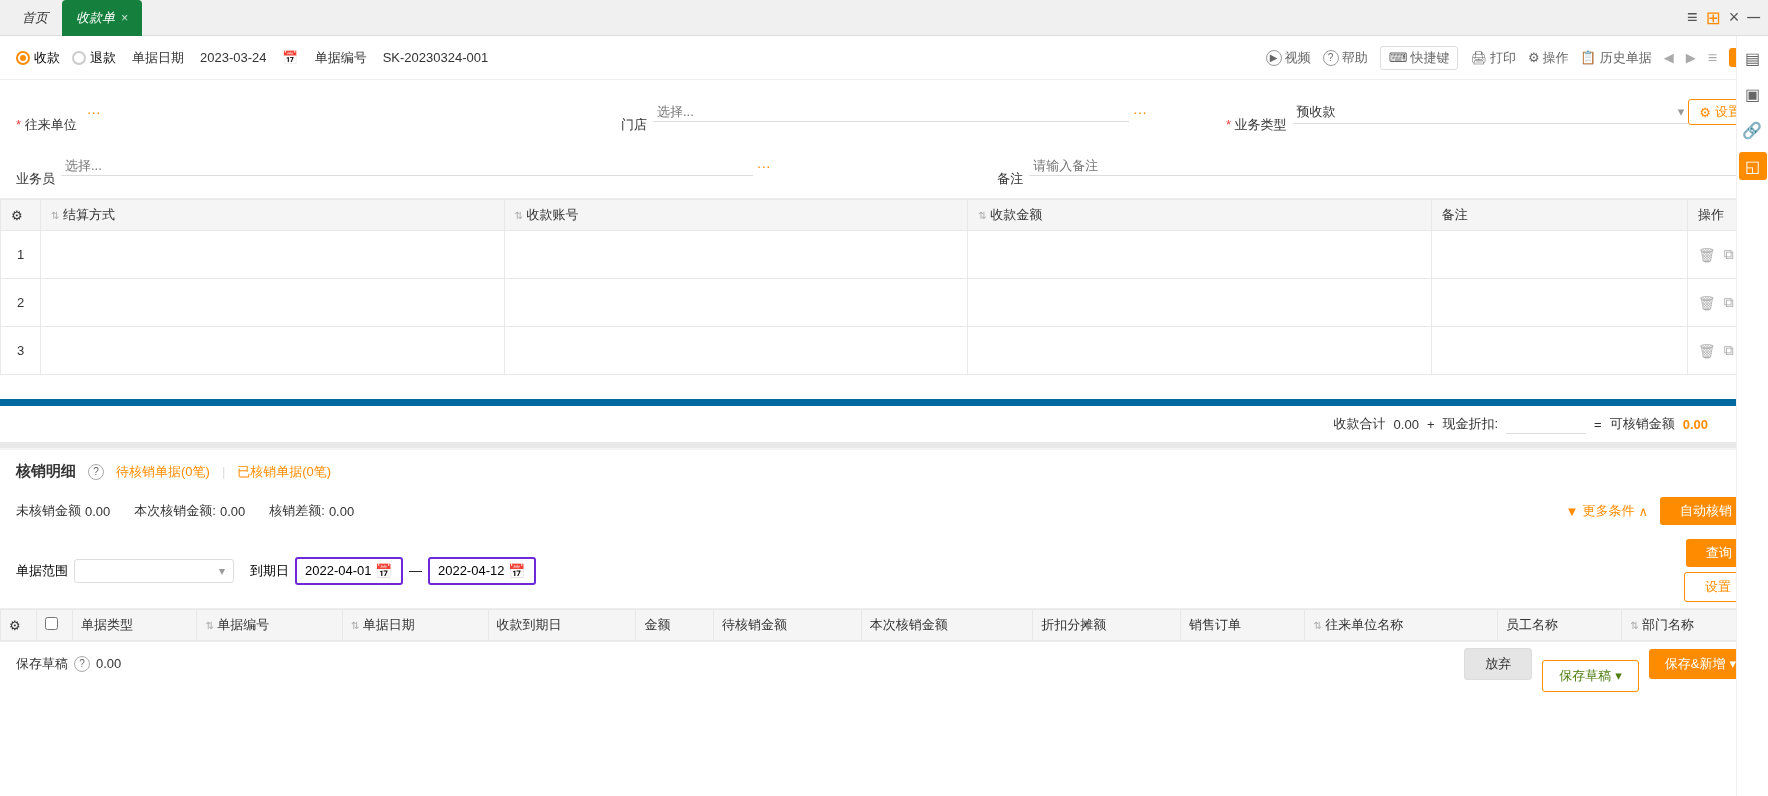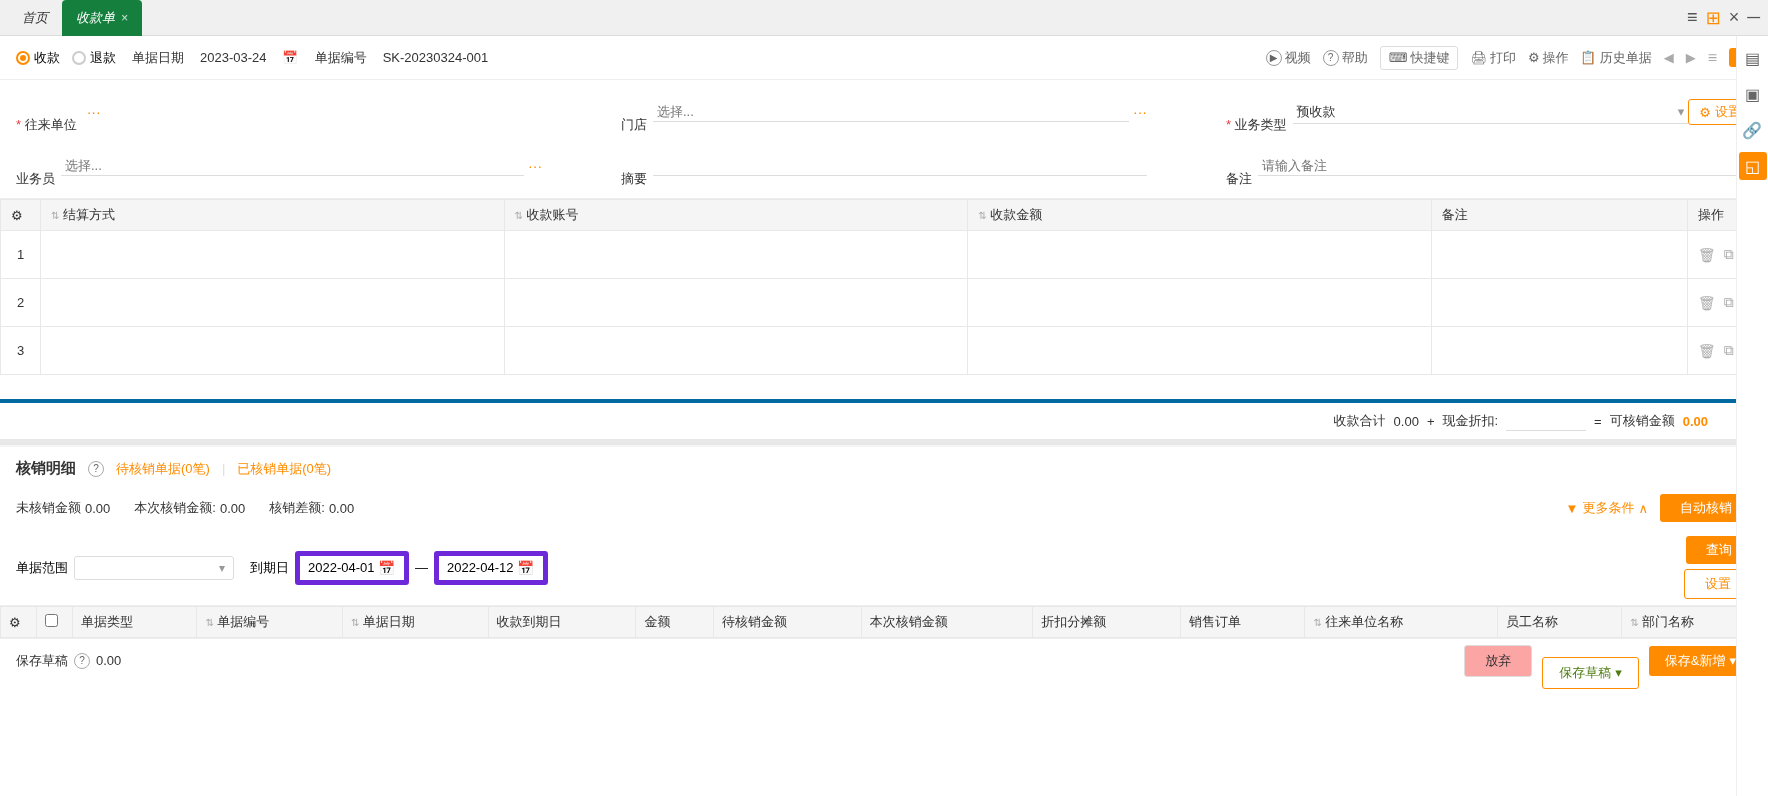--- a/index.html
+++ b/index.html
@@ -153,21 +153,21 @@
       vertical-align: middle;
     }
     .data-table td.row-num { text-align: center; color: #333; width: 40px; }
     .row-actions { display: flex; align-items: center; gap: 8px; }
     .action-icon { color: #aaa; cursor: pointer; font-size: 14px; }
 
     
     .table-footer {
       display: flex; align-items: center; justify-content: flex-end;
       padding: 8px 60px 8px 16px;
-      border-top: 4px solid #0369a1;
+      border-top: 7px solid #0369a1;
       gap: 8px;
       color: #333;
       font-size: 13px;
     }
     .table-footer .highlight { color: #ff8c00; font-weight: bold; }
     .table-footer input {
       width: 80px; border: none; border-bottom: 1px solid #ddd;
       outline: none; padding: 2px 4px; text-align: right;
     }
 
@@ -207,21 +207,21 @@
     .verif-stats .stat-val { color: #333; }
     .filter-select {
       display: flex; align-items: center;
       border: 1px solid #ddd; border-radius: 3px;
       padding: 4px 8px; cursor: pointer;
       min-width: 120px; background: #fff;
     }
     .filter-select .arrow { margin-left: auto; color: #999; font-size: 12px; }
     .date-input {
       display: flex; align-items: center; gap: 4px;
-      border: 5px solid #6d28d9; border-radius: 3px;
+      border: 2px solid #6d28d9; border-radius: 3px;
       padding: 4px 8px; background: #fff; cursor: pointer;
     }
     .date-input .cal-icon { color: #999; font-size: 14px; }
     .btn-query {
       background: #ff8c00; color: #fff; border: none;
       padding: 5px 20px; border-radius: 3px; cursor: pointer;
     }
     .btn-setting {
       background: #fff; color: #ff8c00;
       border: 1px solid #ff8c00;
@@ -264,21 +264,21 @@
     }
     .bottom-bar-left { display: flex; align-items: center; gap: 6px; color: #333; }
     .bottom-bar-left .info-icon {
       width: 16px; height: 16px; border-radius: 50%;
       border: 1px solid #aaa;
       display: inline-flex; align-items: center; justify-content: center;
       font-size: 10px; color: #666;
     }
     .bottom-bar-right { margin-left: auto; display: flex; align-items: center; gap: 10px; }
     .btn-discard {
-      background: #fca5a5; border: 1px solid #ddd;
+      background: #e5e5e5; border: 1px solid #ddd;
       color: #333; padding: 6px 20px;
       border-radius: 3px; cursor: pointer;
     }
     .btn-save-draft {
       background: #fff; border: 1px solid #ff8c00;
       color: #4d7c0f; padding: 6px 16px;
       border-radius: 3px; cursor: pointer;
       display: flex; align-items: center; gap: 4px; margin-top: 24px;
     }
     .btn-save-new {
@@ -413,24 +413,20 @@
     </div>
     <div class="form-row">
 
       <div class="form-field" style="flex:2;">
         <span class="form-field-label">业务员</span>
         <input class="form-input" type="text" placeholder="选择..." style="">
         <span class="more-btn">···</span>
       </div>
       <div style="flex:0.3;"></div>
 
-      <div class="form-field" style="flex:2;">
-        <span class="form-field-label">摘要</span>
-        <input class="form-input" type="text" style="">
-      </div>
       <div style="flex:0.3;"></div>
 
       <div class="form-field" style="flex:2;">
         <span class="form-field-label">备注</span>
         <input class="form-input" type="text" placeholder="请输入备注" style="">
       </div>
     </div>
   </div>
 
   <div class="table-area" style="max-height:200px;">

